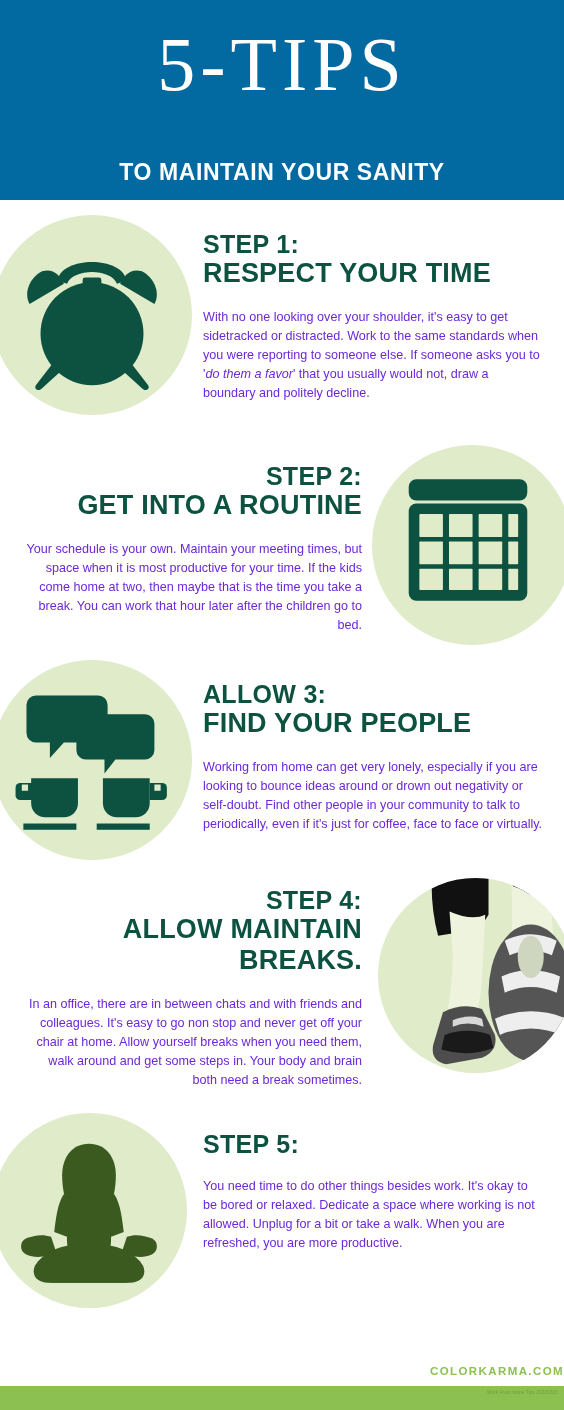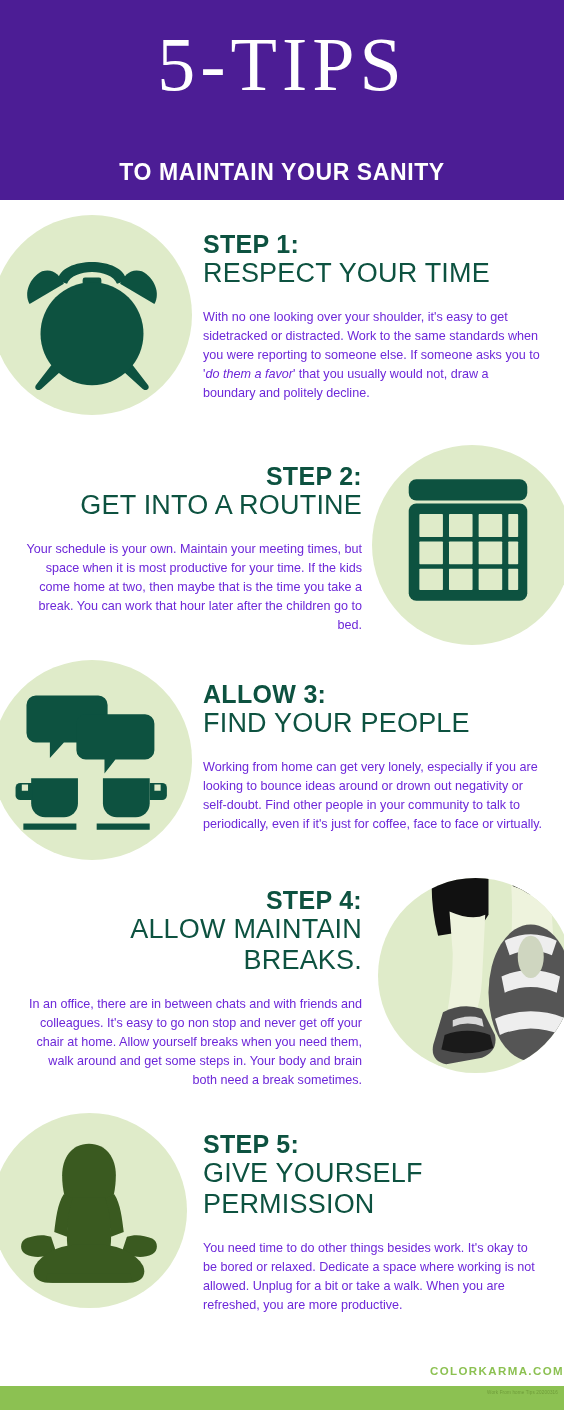--- a/index.html
+++ b/index.html
@@ -15,21 +15,21 @@
     width: 564px;
     height: 1410px;
     background: #ffffff;
   }
 
   
   .header {
     position: absolute;
     left: 0; top: 0;
     width: 564px; height: 200px;
-    background: #4c1d95;
+    background: #0369a1;
     text-align: center;
   }
   .title-main {
     font-family: "Liberation Serif", "DejaVu Serif", serif;
     color: #ffffff;
     font-size: 76px;
     line-height: 84px;
     letter-spacing: 5px;
     padding-top: 22px;
     font-weight: 400;
@@ -61,21 +61,21 @@
   .txtblock { position: absolute; }
   .step-num {
     color: #0d5240;
     font-weight: bold;
     font-size: 25px;
     line-height: 28px;
     letter-spacing: 0.3px;
   }
   .step-title {
     color: #0d5240;
-    font-weight: normal;
+    font-weight: bold;
     font-size: 27px;
     line-height: 31px;
     letter-spacing: 0.2px;
   }
   .step-body {
     color: #6d28d9;
     font-size: 12.6px;
     line-height: 19px;
     margin-top: 19px;
   }
@@ -226,21 +226,20 @@
           <path d="M40 42 h20 c4 10 5 26 3 36 l-26 0 c-2 -10 -1 -26 3 -36 z"></path>
           <path d="M10 68 c-4 2 -4 8 0 10 c6 3 14 2 19 -2 l-3 -9 c-5 -2 -11 -1 -16 1 z"></path>
           <path d="M90 68 c4 2 4 8 0 10 c-6 3 -14 2 -19 -2 l3 -9 c5 -2 11 -1 16 1 z"></path>
           <path d="M40 72 c-10 1 -20 6 -24 13 c-3 6 1 11 8 11 l52 0 c7 0 11 -5 8 -11 c-4 -7 -14 -12 -24 -13 z"></path>
           <path d="M24 90 c-2 3 -1 6 3 6 l46 0 c4 0 5 -3 3 -6 z"></path>
         </g>
       </svg>
     </div>
     <div class="txtblock align-left" style="left:203px;top:25px;width:340px;">
       <div class="step-num">STEP 5:</div>
-      <div class="step-title">GIVE YOURSELF PERMISSION</div>
       <div class="step-body">You need time to do other things besides work. It's okay to be bored or relaxed. Dedicate a space where working is not allowed. Unplug for a bit or take a walk. When you are refreshed, you are more productive.</div>
     </div>
   </div>
 
   <div class="footer-link">COLORKARMA.COM</div>
   <div class="footer-band"></div>
   <div class="footer-fine">Work From home Tips 20200316</div>
 
 </div>
 

